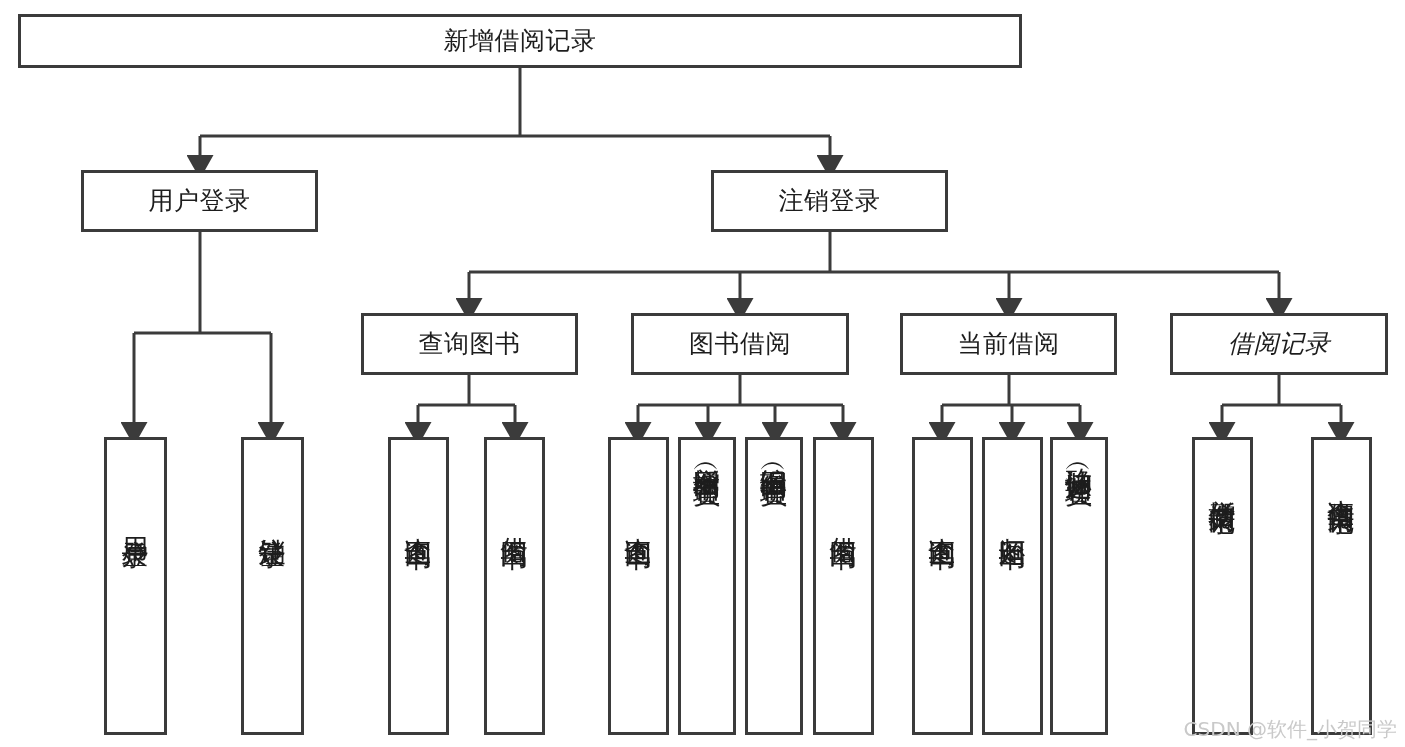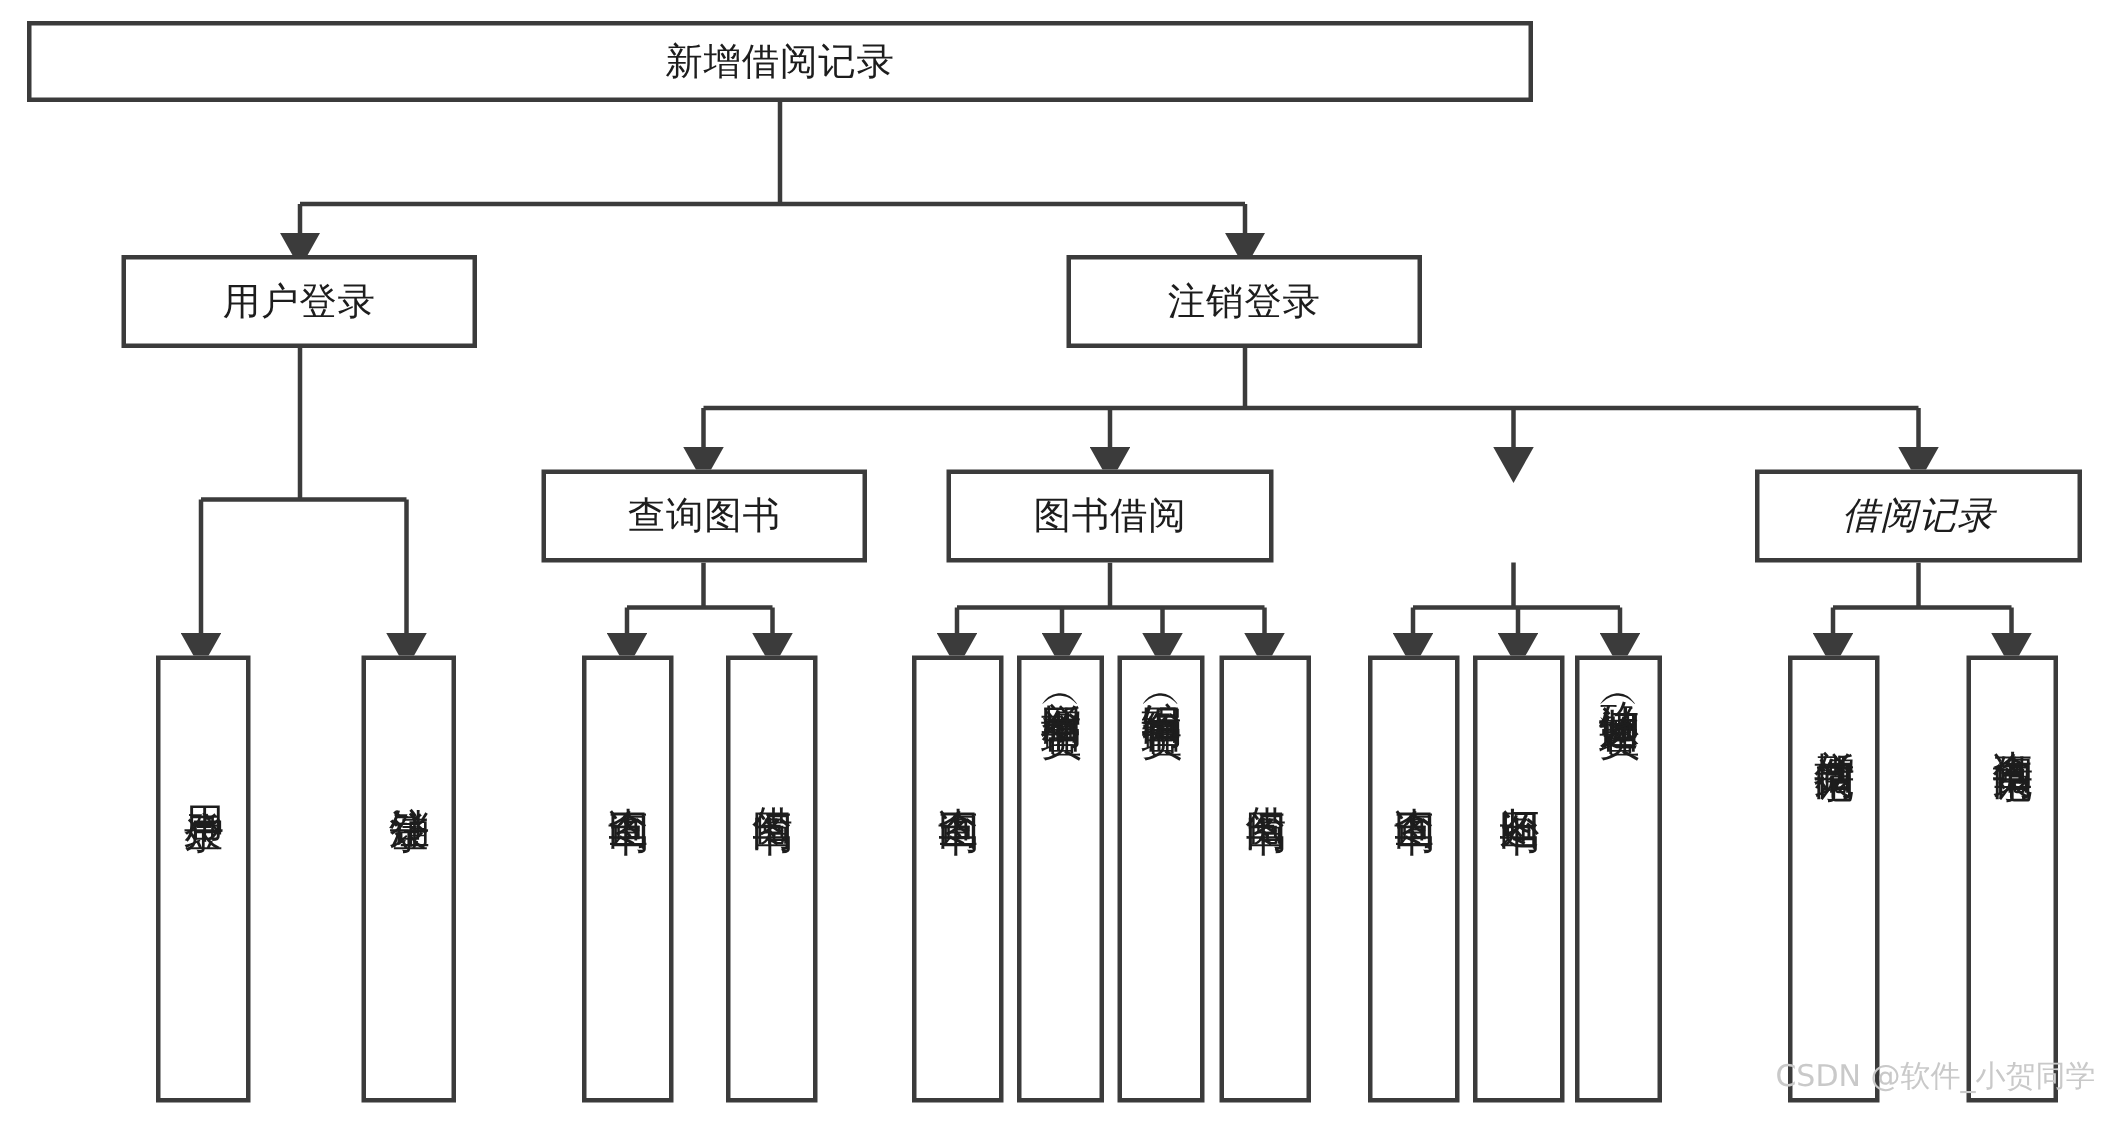--- a/index.html
+++ b/index.html
@@ -43,21 +43,21 @@
     text-orientation:upright;
     font-size:27px;
     line-height:1.0;
     letter-spacing:2px;
     white-space:nowrap;
   }
 
   .watermark{
     position:absolute;
     right:8px;
-    bottom:16px;
+    bottom:4px;
     font-size:20px;
     color:#c9c9c9;
     white-space:nowrap;
     font-family:"DejaVu Sans","Liberation Sans",sans-serif;
   }
 </style>
 </head>
 <body>
 
 <div id="diagram">
@@ -122,20 +122,23 @@
   <div class="node horiz" style="left:711px;top:170px;width:237px;height:62px;">
     <span class="lbl">注销登录</span>
   </div>
 
   <div class="node horiz" style="left:361px;top:313px;width:217px;height:62px;">
     <span class="lbl">查询图书</span>
   </div>
   <div class="node horiz" style="left:631px;top:313px;width:218px;height:62px;">
     <span class="lbl">图书借阅</span>
   </div>
+  <div class="node horiz" style="left:900px;top:313px;width:217px;height:62px;">
+    <span class="lbl">当前借阅</span>
+  </div>
   <div class="node horiz" style="left:1170px;top:313px;width:218px;height:62px;font-style:italic;">
     <span class="lbl">借阅记录</span>
   </div>
 
   <div class="node vert" style="left:104px;top:437px;width:63px;height:298px;padding-top:76px;">
     <span class="lbl">用户登录</span>
   </div>
   <div class="node vert" style="left:241px;top:437px;width:63px;height:298px;padding-top:76px;">
     <span class="lbl">注销登录</span>
   </div>

